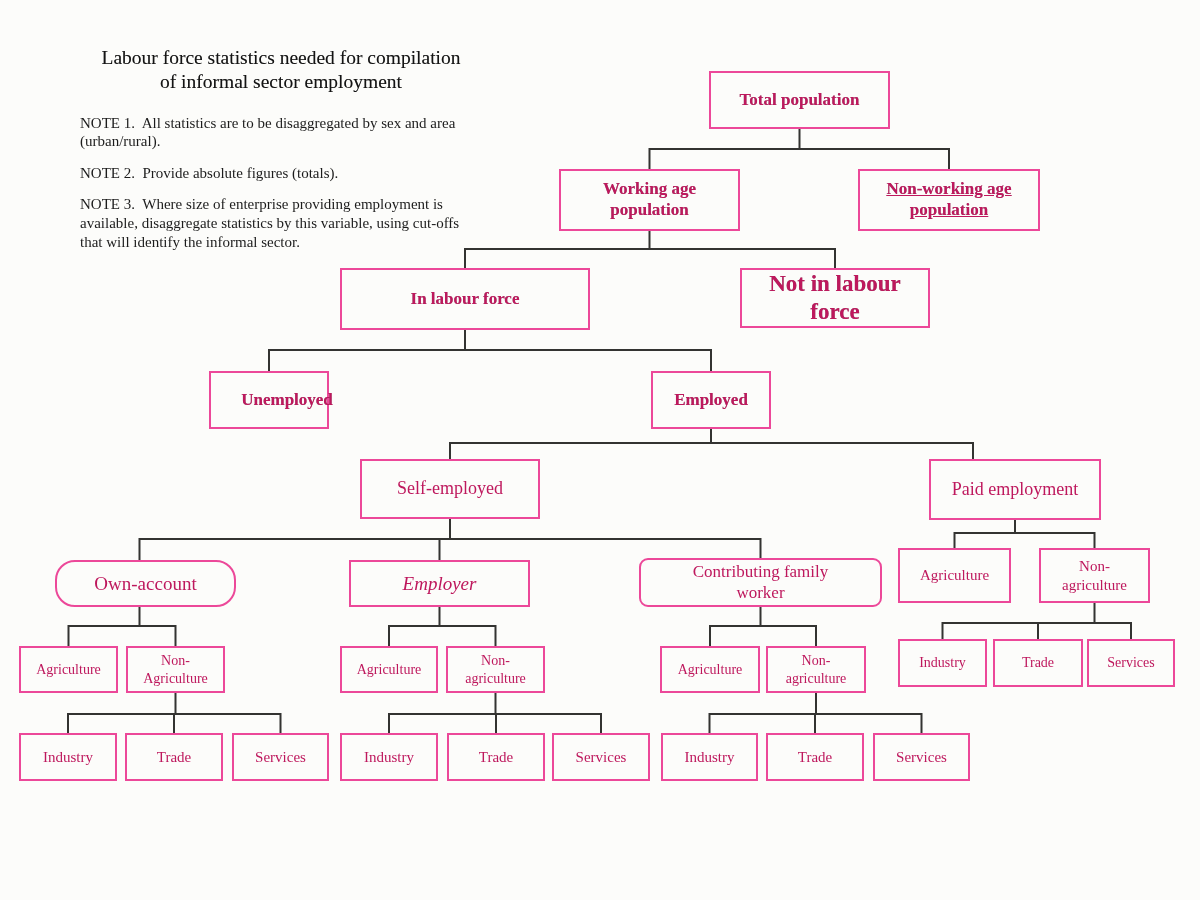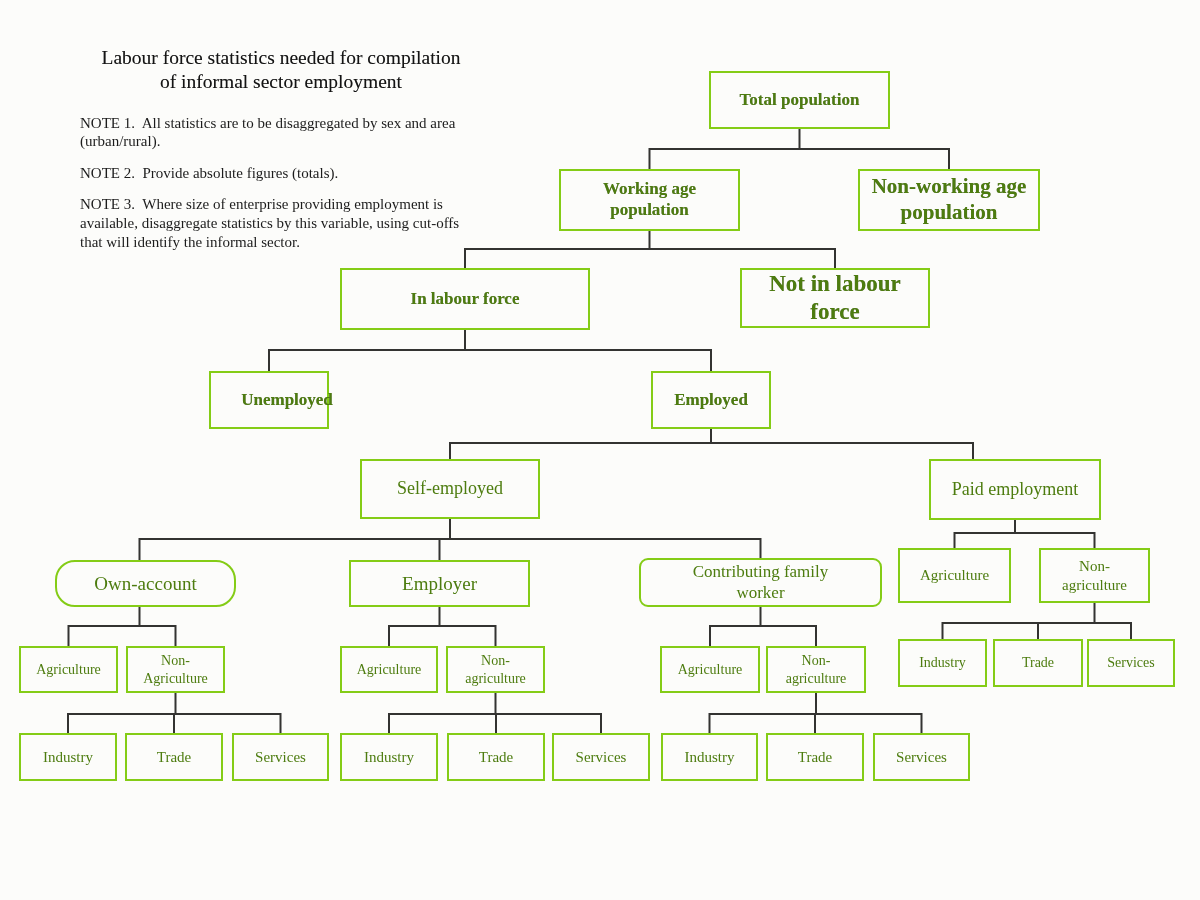--- a/index.html
+++ b/index.html
@@ -22,26 +22,26 @@
   }
   .notes{margin-top:20px;width:440px;}
   .note{
     font-size:15px;line-height:1.24;
     white-space:pre-wrap;
     margin:0 0 13px 0;color:#1c1c1c;
   }
   .node{
     position:absolute;
     box-sizing:border-box;
-    border:2px solid #84cc16;
+    border:2px solid #ec4899;
     background:#fcfcfa;
     display:flex;align-items:center;justify-content:center;
     text-align:center;line-height:1.22;
     white-space:pre-line;
-    color:#4d7c0f;
+    color:#be185d;
     padding:1px 3px;
   }
   .node.bold{font-weight:bold;text-shadow:0 0 .5px rgba(0,0,0,.4);}
   #wires{position:absolute;left:0;top:0;}
 </style>
 </head>
 <body>
 
 <div class="stage">
   <svg id="wires" width="1200" height="900">
@@ -70,30 +70,30 @@
       <p class="note">NOTE 3.  Where size of enterprise providing employment is
 available, disaggregate statistics by this variable, using cut-offs
 that will identify the informal sector.</p>
     </div>
   </div>
 
   <div id="nodes-layer">
       <div class="node bold" style="left: 709px; top: 71px; width: 181px; height: 58px; font-size: 17px;">Total population</div>
       <div class="node bold" style="left: 559px; top: 169px; width: 181px; height: 62px; font-size: 17px;">Working age
 population</div>
-      <div class="node bold" style="left: 858px; top: 169px; width: 182px; height: 62px; font-size: 21px;">Non-working age
+      <div class="node bold" style="left: 858px; top: 169px; width: 182px; height: 62px; font-size: 17px; text-decoration: underline;">Non-working age
 population</div>
       <div class="node bold" style="left: 340px; top: 268px; width: 250px; height: 62px; font-size: 17px;">In labour force</div>
       <div class="node bold" style="left: 740px; top: 268px; width: 190px; height: 60px; font-size: 23px;">Not in labour force</div>
       <div class="node bold" style="left: 209px; top: 371px; width: 120px; height: 58px; font-size: 17px; padding-left: 39px;">Unemployed</div>
       <div class="node bold" style="left: 651px; top: 371px; width: 120px; height: 58px; font-size: 17px;">Employed</div>
       <div class="node" style="left: 360px; top: 459px; width: 180px; height: 60px; font-size: 18px;">Self-employed</div>
       <div class="node" style="left: 929px; top: 459px; width: 172px; height: 61px; font-size: 18px;">Paid employment</div>
       <div class="node" style="left: 55px; top: 560px; width: 181px; height: 47px; font-size: 19px; border-radius: 20px;">Own-account</div>
-      <div class="node" style="left: 349px; top: 560px; width: 181px; height: 47px; font-size: 19px;">Employer</div>
+      <div class="node" style="left: 349px; top: 560px; width: 181px; height: 47px; font-size: 19px; font-style: italic;">Employer</div>
       <div class="node" style="left: 639px; top: 558px; width: 243px; height: 49px; font-size: 17px; border-radius: 9px;">Contributing family
 worker</div>
       <div class="node" style="left: 19px; top: 646px; width: 99px; height: 47px; font-size: 14px;">Agriculture</div>
       <div class="node" style="left: 126px; top: 646px; width: 99px; height: 47px; font-size: 14px;">Non-
 Agriculture</div>
       <div class="node" style="left: 340px; top: 646px; width: 98px; height: 47px; font-size: 14px;">Agriculture</div>
       <div class="node" style="left: 446px; top: 646px; width: 99px; height: 47px; font-size: 14px;">Non-
 agriculture</div>
       <div class="node" style="left: 660px; top: 646px; width: 100px; height: 47px; font-size: 14px;">Agriculture</div>
       <div class="node" style="left: 766px; top: 646px; width: 100px; height: 47px; font-size: 14px;">Non-

